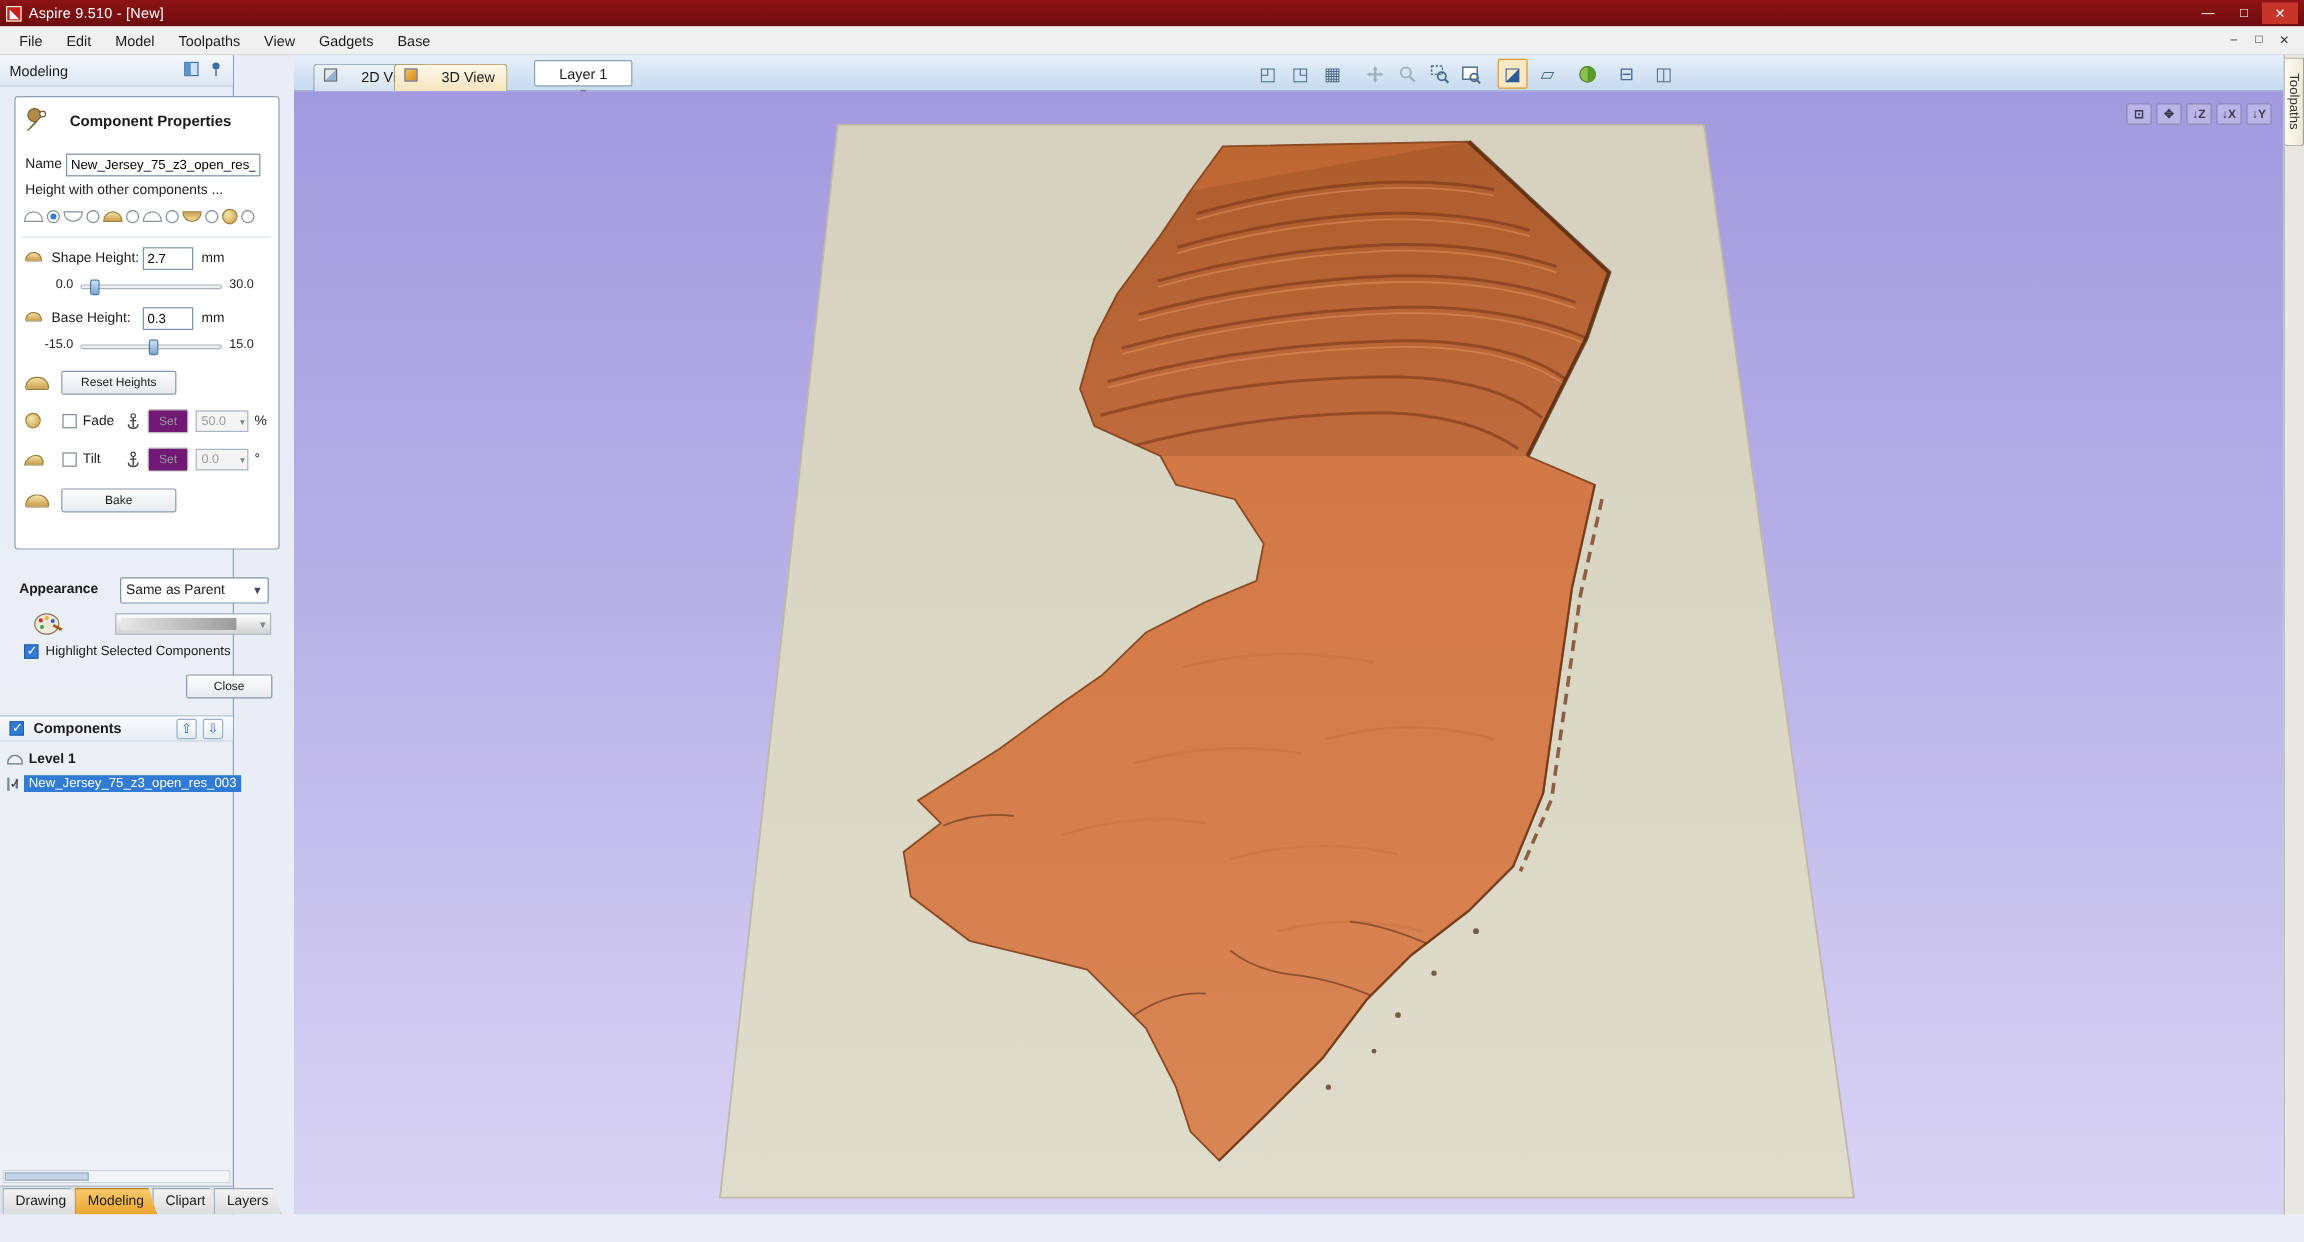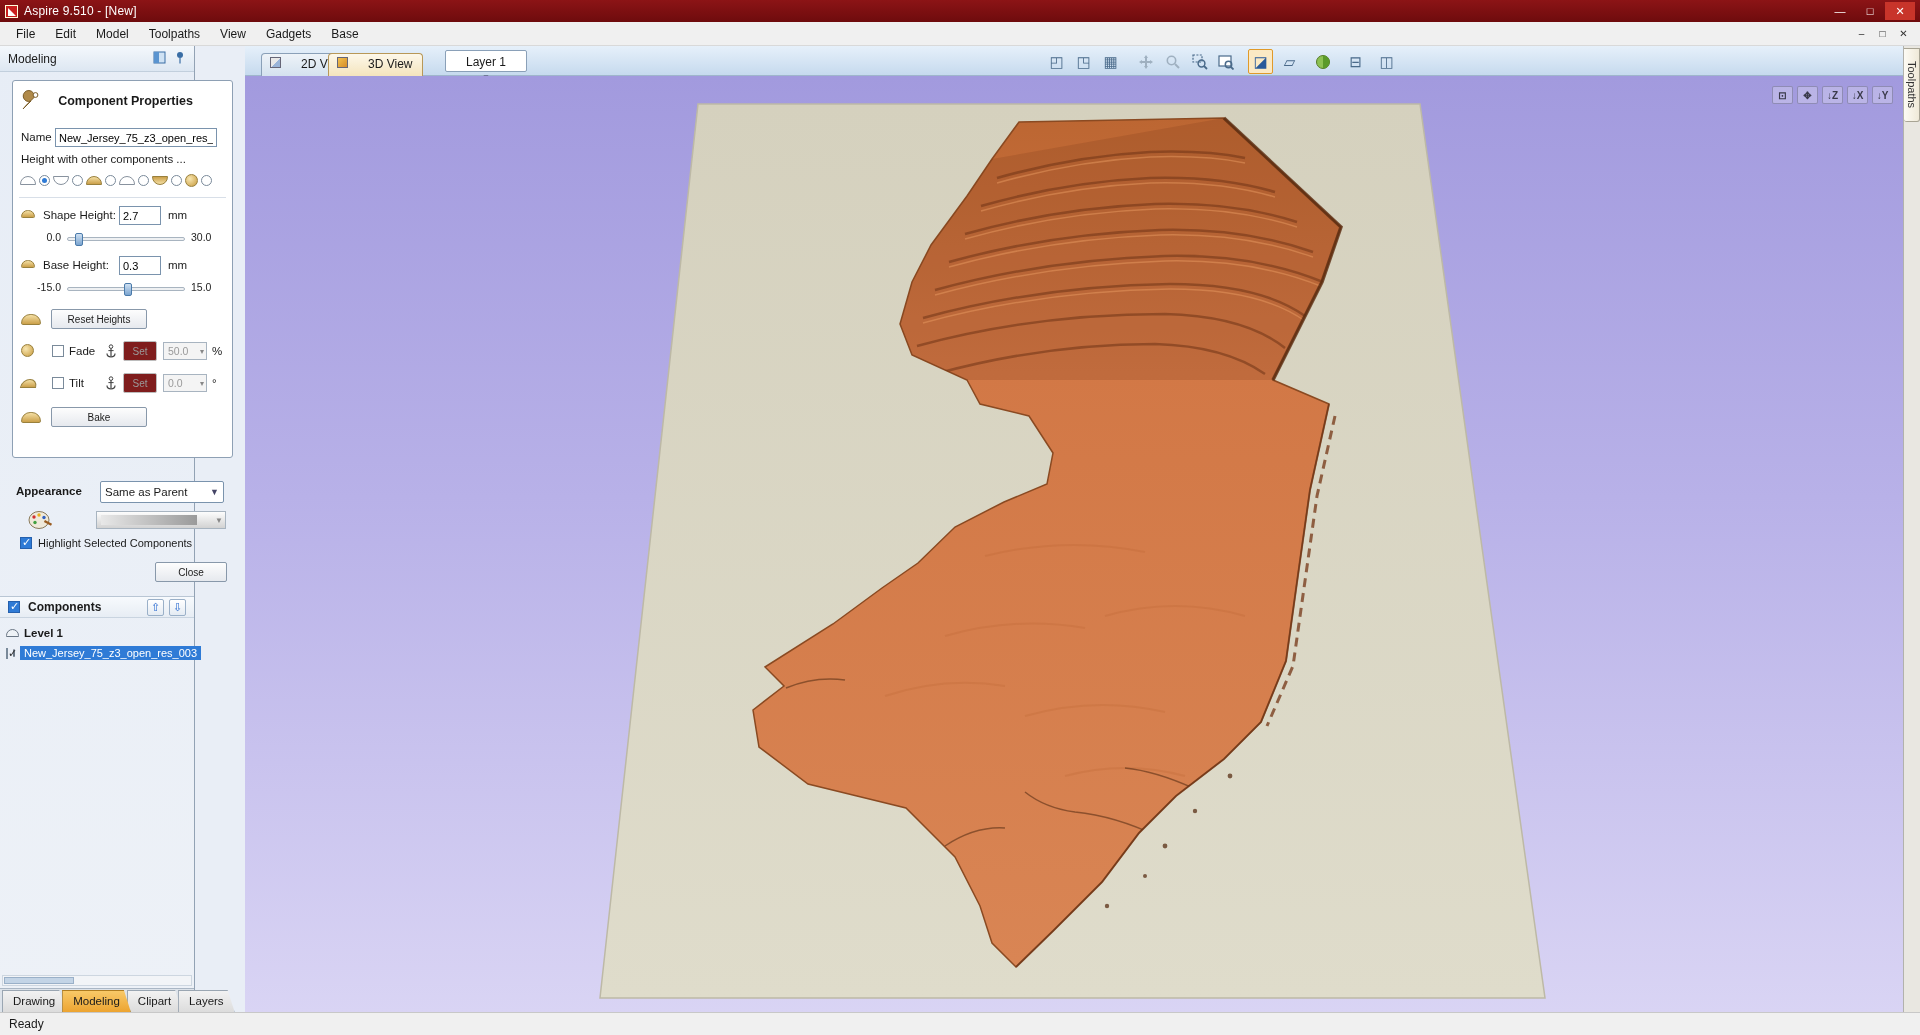--- a/index.html
+++ b/index.html
@@ -62,21 +62,21 @@
   .cb.checked { background:#2f7bd6; border-color:#2560ad; }
   .cb.checked::after { content:"✓"; position:absolute; left:1px; top:-2px; color:#fff; font-size:11px; }
   .cb.lite.checked { background:#fff; border-color:#7a8a9a; }
   .cb.lite.checked::after { color:#333; }
 
   .slider-track { position:absolute; height:4px; top:6px; background:#eef0f2; border:1px solid #a8b4c0; border-radius:2px; }
   .slider-thumb { position:absolute; top:-5px; width:8px; height:13px; background:linear-gradient(#cfe0f2,#7aa4cf); border:1px solid #4a7aaa; border-radius:2px; }
   .s-min,.s-max { position:absolute; font-size:10.5px; color:#222; top:0; }
 
   .btn { position:absolute; height:20px; background:linear-gradient(#fdfdfd,#e6e9ee); border:1px solid #8898aa; border-radius:2px; font-size:10px; display:flex; align-items:center; justify-content:center; }
-  .btn.disabled { color:#9a9a9a; background:#7f1d1d; border-color:#bcbcbc;text-align:right; }
+  .btn.disabled { color:#9a9a9a; background:#701a75; border-color:#bcbcbc;text-align:right; }
   .dd { position:absolute; height:18px; border:1px solid #a8b4c0; background:#f4f4f4; color:#9a9a9a; font-size:10.5px; display:flex; align-items:center; justify-content:space-between; padding:0 2px 0 4px; }
   .dd .car { font-size:8px; color:#888; }
   .select { position:absolute; height:22px; border:1px solid #7a93ad; background:#fff; font-size:11.5px; display:flex; align-items:center; justify-content:space-between; padding:0 4px; border-radius:2px; }
   .select .car { font-size:9px; color:#446; }
 
   .comp-head { position:absolute; left:0; right:0; height:22px; background:linear-gradient(#f7fafd,#e7edf4); border-top:1px solid #b9c6d4; border-bottom:1px solid #c9d4e0; display:flex; align-items:center; padding:0 8px; gap:8px; }
   .arrow-btn { width:17px; height:17px; border:1px solid #9ab0c8; background:linear-gradient(#fff,#e4ebf3); display:flex; align-items:center; justify-content:center; color:#2a6ad0; font-size:11px; border-radius:2px; }
   .tree-row { position:absolute; left:6px; right:4px; height:18px; display:flex; align-items:center; gap:5px; font-size:11.5px; }
   .tree-sel { background:#2f7bd6; color:#fff; padding:1px 4px; }
   .arch-ico { width:13px; height:8px; border:1px solid #6a7684; border-radius:7px 7px 0 0; background:#eef2f6; display:inline-block; }
@@ -469,17 +469,14 @@
     <span class="vc-ico" style="left:1602px; top:10px;">↓<span>X</span></span>
     <span class="vc-ico" style="left:1627px; top:10px;">↓<span>Y</span></span>
   </div>
 
   <div class="right-strip">
     <div class="right-tab">
         <span>Toolpaths</span>
       </div>
   </div>
 
-  <div class="statusbar">
-    <span>Ready</span>
-  </div>
 
 </div>
 
 </body></html>

